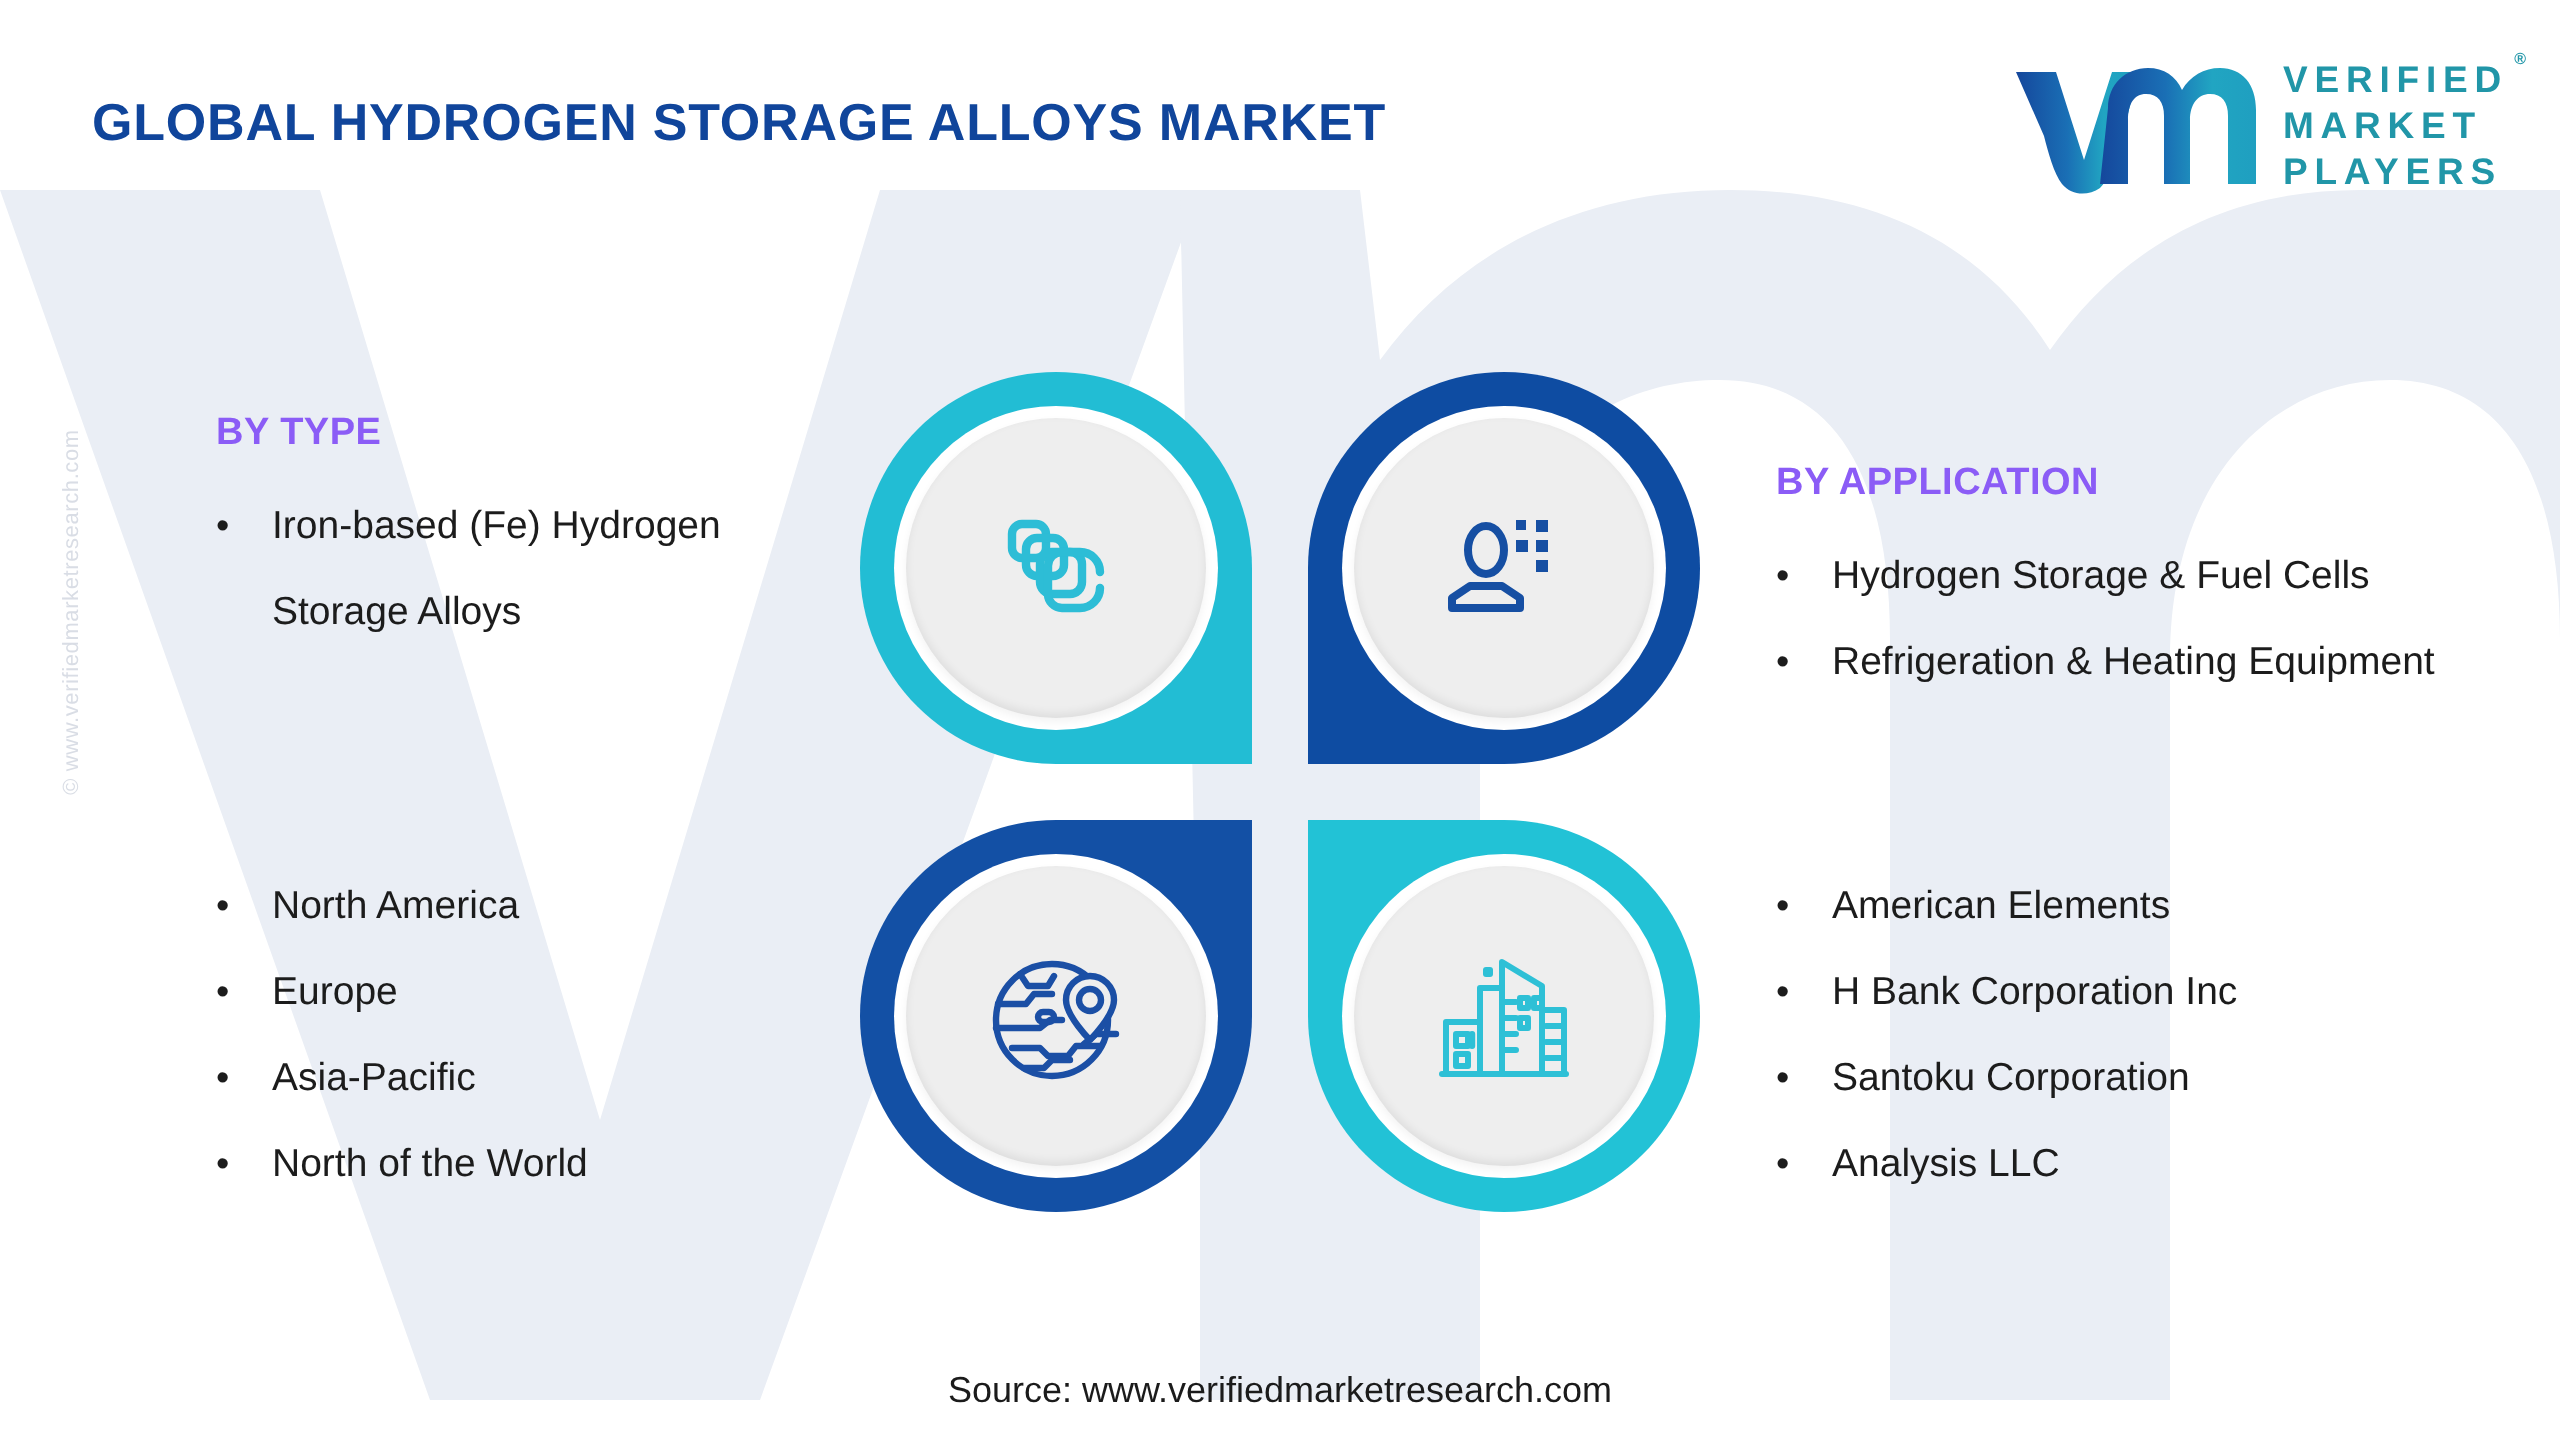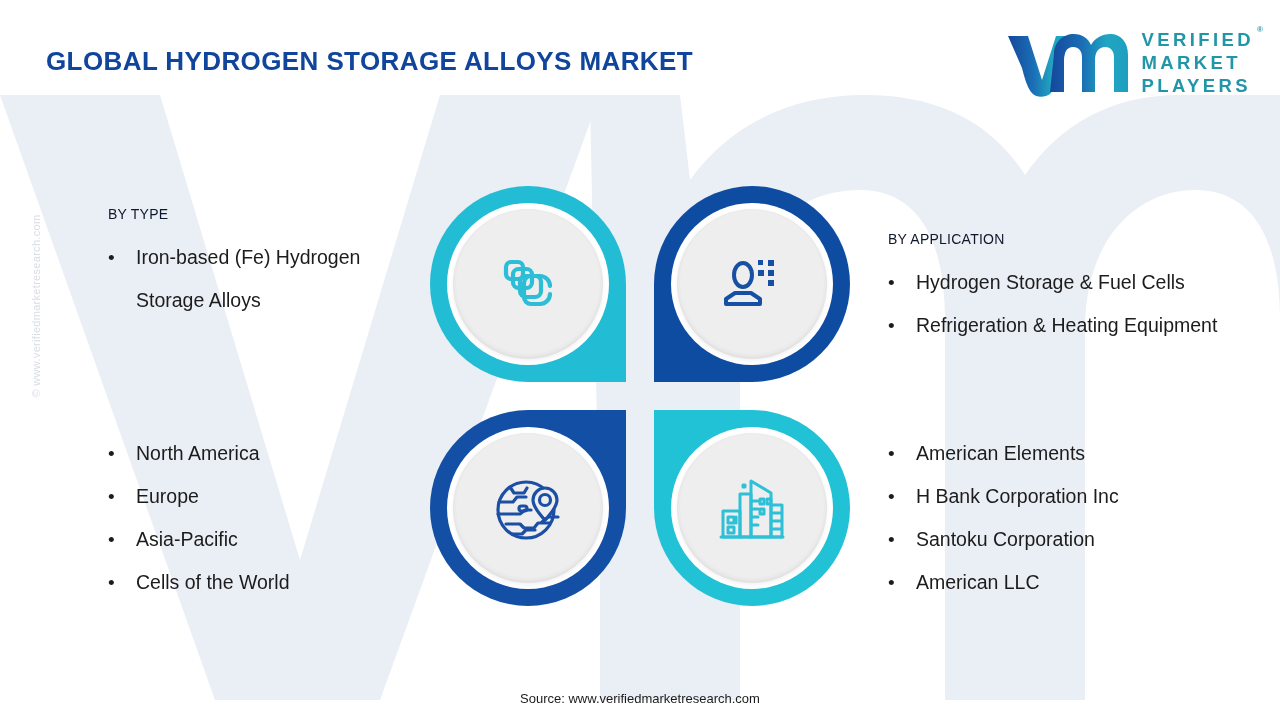--- a/index.html
+++ b/index.html
@@ -119,23 +119,23 @@
 
   .col-left  { left: 108px;  width: 320px; }
   .col-right { left: 888px;  width: 360px; }
 
   .sec-type        { top: 206px; }
   .sec-geography   { top: 432px; }
   .sec-application { top: 199px; margin-top: 32px; }
   .sec-players     { top: 432px; }
 
   .sec-heading {
-    font-size: 14px;
-    font-weight: normal;
-    color: #0f172a;
+    font-size: 19px;
+    font-weight: bold;
+    color: #8b5cf6;
     letter-spacing: 0.25px;
     margin-bottom: 14px;
     text-transform: uppercase;
   }
 
   .bullets { list-style: none; }
 
   .bullet {
     display: flex;
     align-items: flex-start;
@@ -222,21 +222,21 @@
     justify-content: center;
   }
 
   
   .footer {
     position: absolute;
     left: 0;
     bottom: 14px;
     width: 1280px;
     text-align: center;
-    font-size: 13px;
+    font-size: 18px;
     color: #1b1b1b;
     z-index: 3;
   }
 </style>
 </head>
 <body>
 
 <svg class="bg-watermark" viewBox="0 0 1280 720" preserveAspectRatio="none">
   <g fill="#eaeef5">
     <path d="M0 95 L160 95 L300 560 L440 95 L600 95 L380 700 L215 700 Z"></path>
@@ -309,21 +309,21 @@
     <li class="bullet">
       <span class="bullet-dot">•</span>
       <span class="bullet-text">Europe</span>
     </li>
     <li class="bullet">
       <span class="bullet-dot">•</span>
       <span class="bullet-text">Asia-Pacific</span>
     </li>
     <li class="bullet">
       <span class="bullet-dot">•</span>
-      <span class="bullet-text">Cells of the World</span>
+      <span class="bullet-text">North of the World</span>
     </li>
   </ul>
 </div>
 
 <div class="col col-right sec-application">
   <div class="sec-heading">BY APPLICATION</div>
   <ul class="bullets">
     <li class="bullet">
       <span class="bullet-dot">•</span>
       <span class="bullet-text">Hydrogen Storage &amp; Fuel Cells</span>
@@ -344,21 +344,21 @@
     <li class="bullet">
       <span class="bullet-dot">•</span>
       <span class="bullet-text">H Bank Corporation Inc</span>
     </li>
     <li class="bullet">
       <span class="bullet-dot">•</span>
       <span class="bullet-text">Santoku Corporation</span>
     </li>
     <li class="bullet">
       <span class="bullet-dot">•</span>
-      <span class="bullet-text">American LLC</span>
+      <span class="bullet-text">Analysis LLC</span>
     </li>
   </ul>
 </div>
 
 <div class="cluster">
 
   <div class="petal petal-tl">
     <div class="petal-ring"></div>
     <div class="petal-gap"></div>
     <div class="petal-disc">

